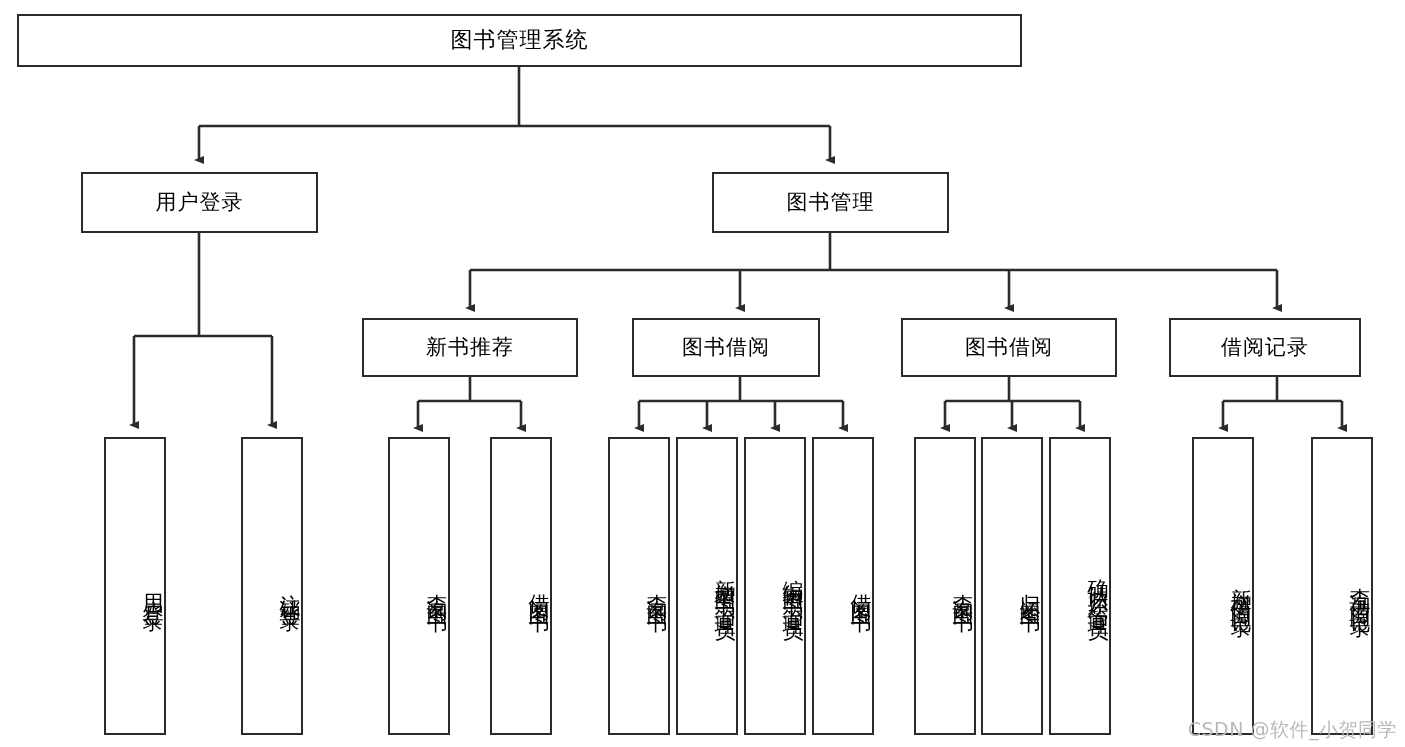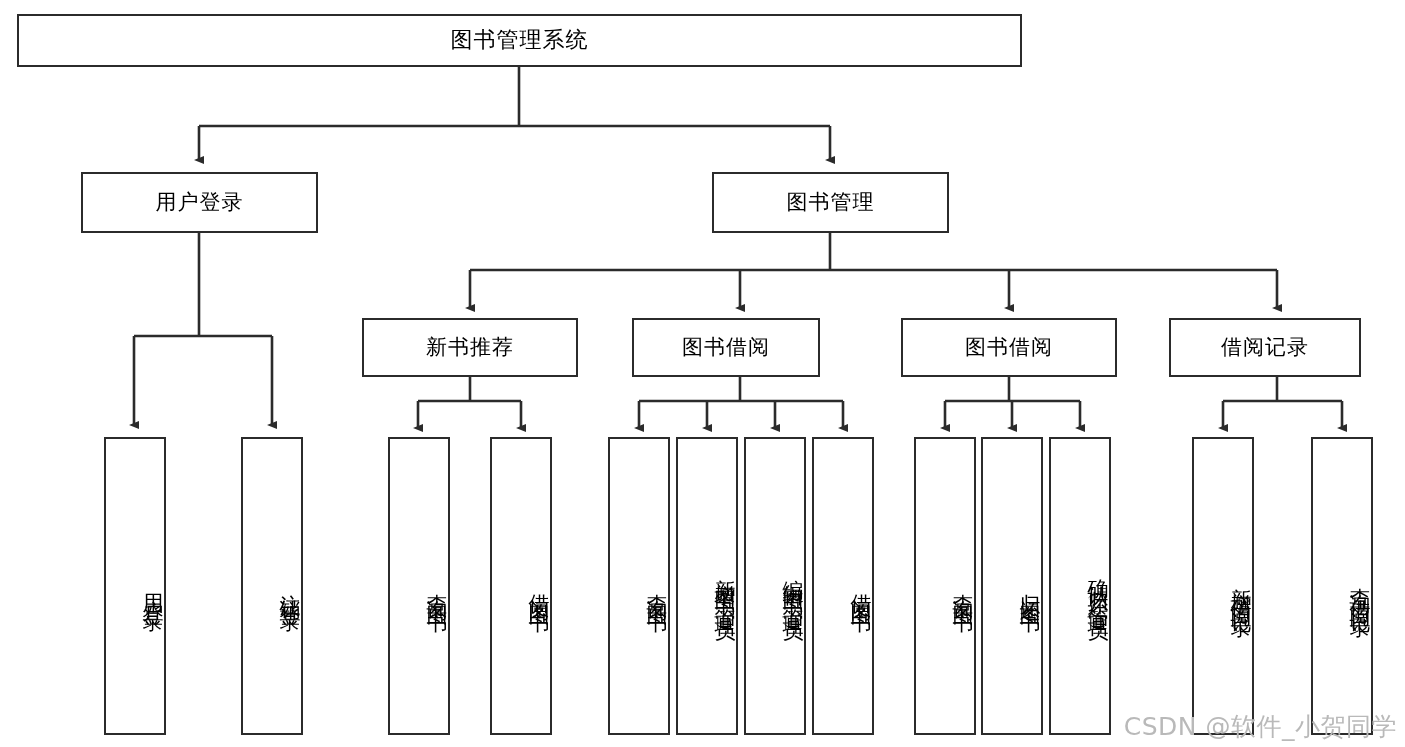--- a/index.html
+++ b/index.html
@@ -56,21 +56,21 @@
   .node.vert > .vlabel {
     writing-mode: vertical-rl;
     text-orientation: upright;
     display: block;
     letter-spacing: 6px;
   }
   .watermark {
     position: absolute;
     right: 8px;
     bottom: 4px;
-    font-size: 25px;
+    font-size: 19px;
     color: #b9b9b9;
     letter-spacing: 0.5px;
     white-space: nowrap;
     font-family: "DejaVu Sans", "Liberation Sans", sans-serif;
   }
 </style>
 </head>
 <body>
 
 <div id="canvas">

